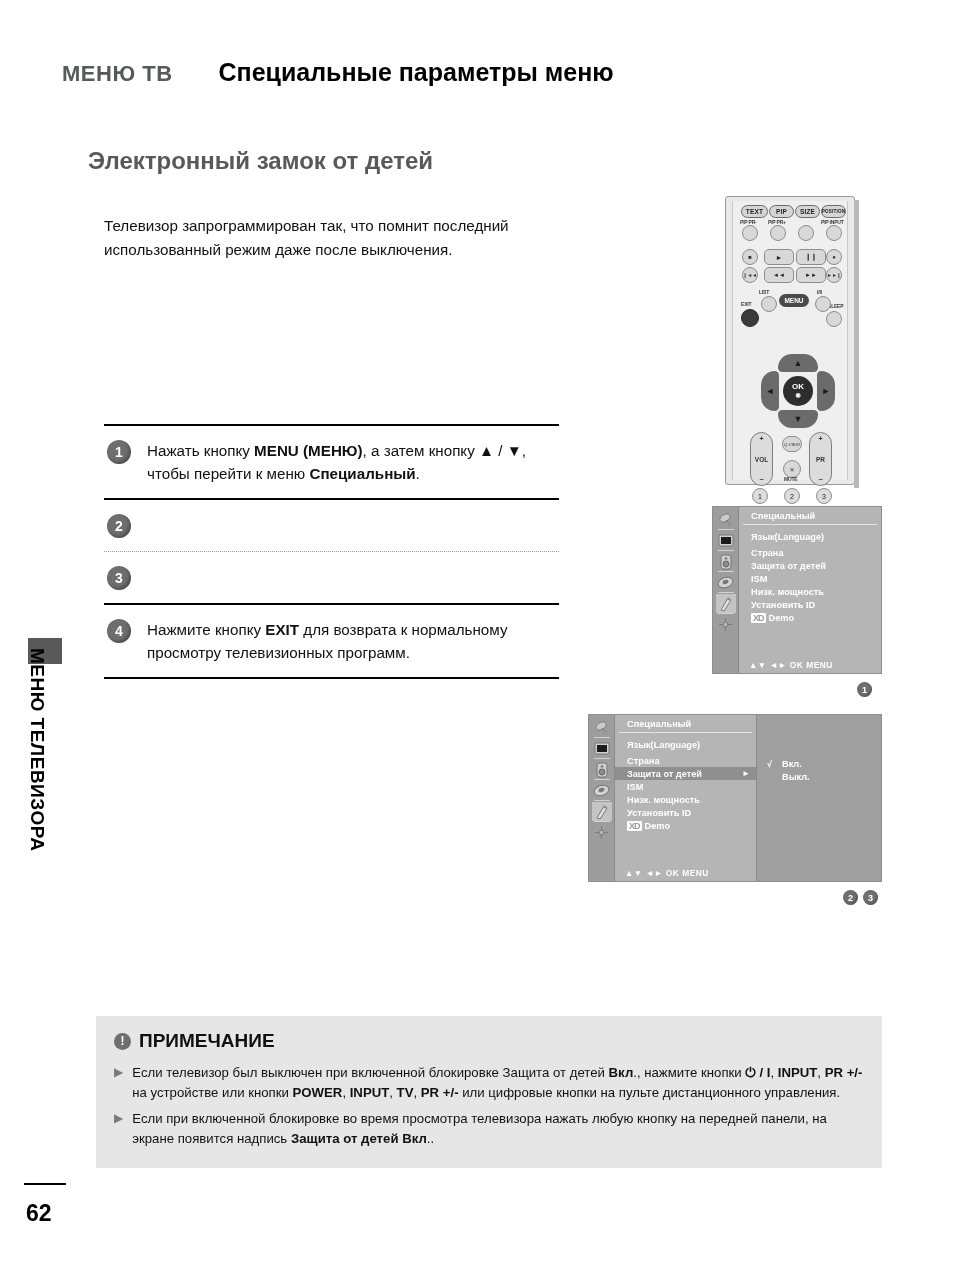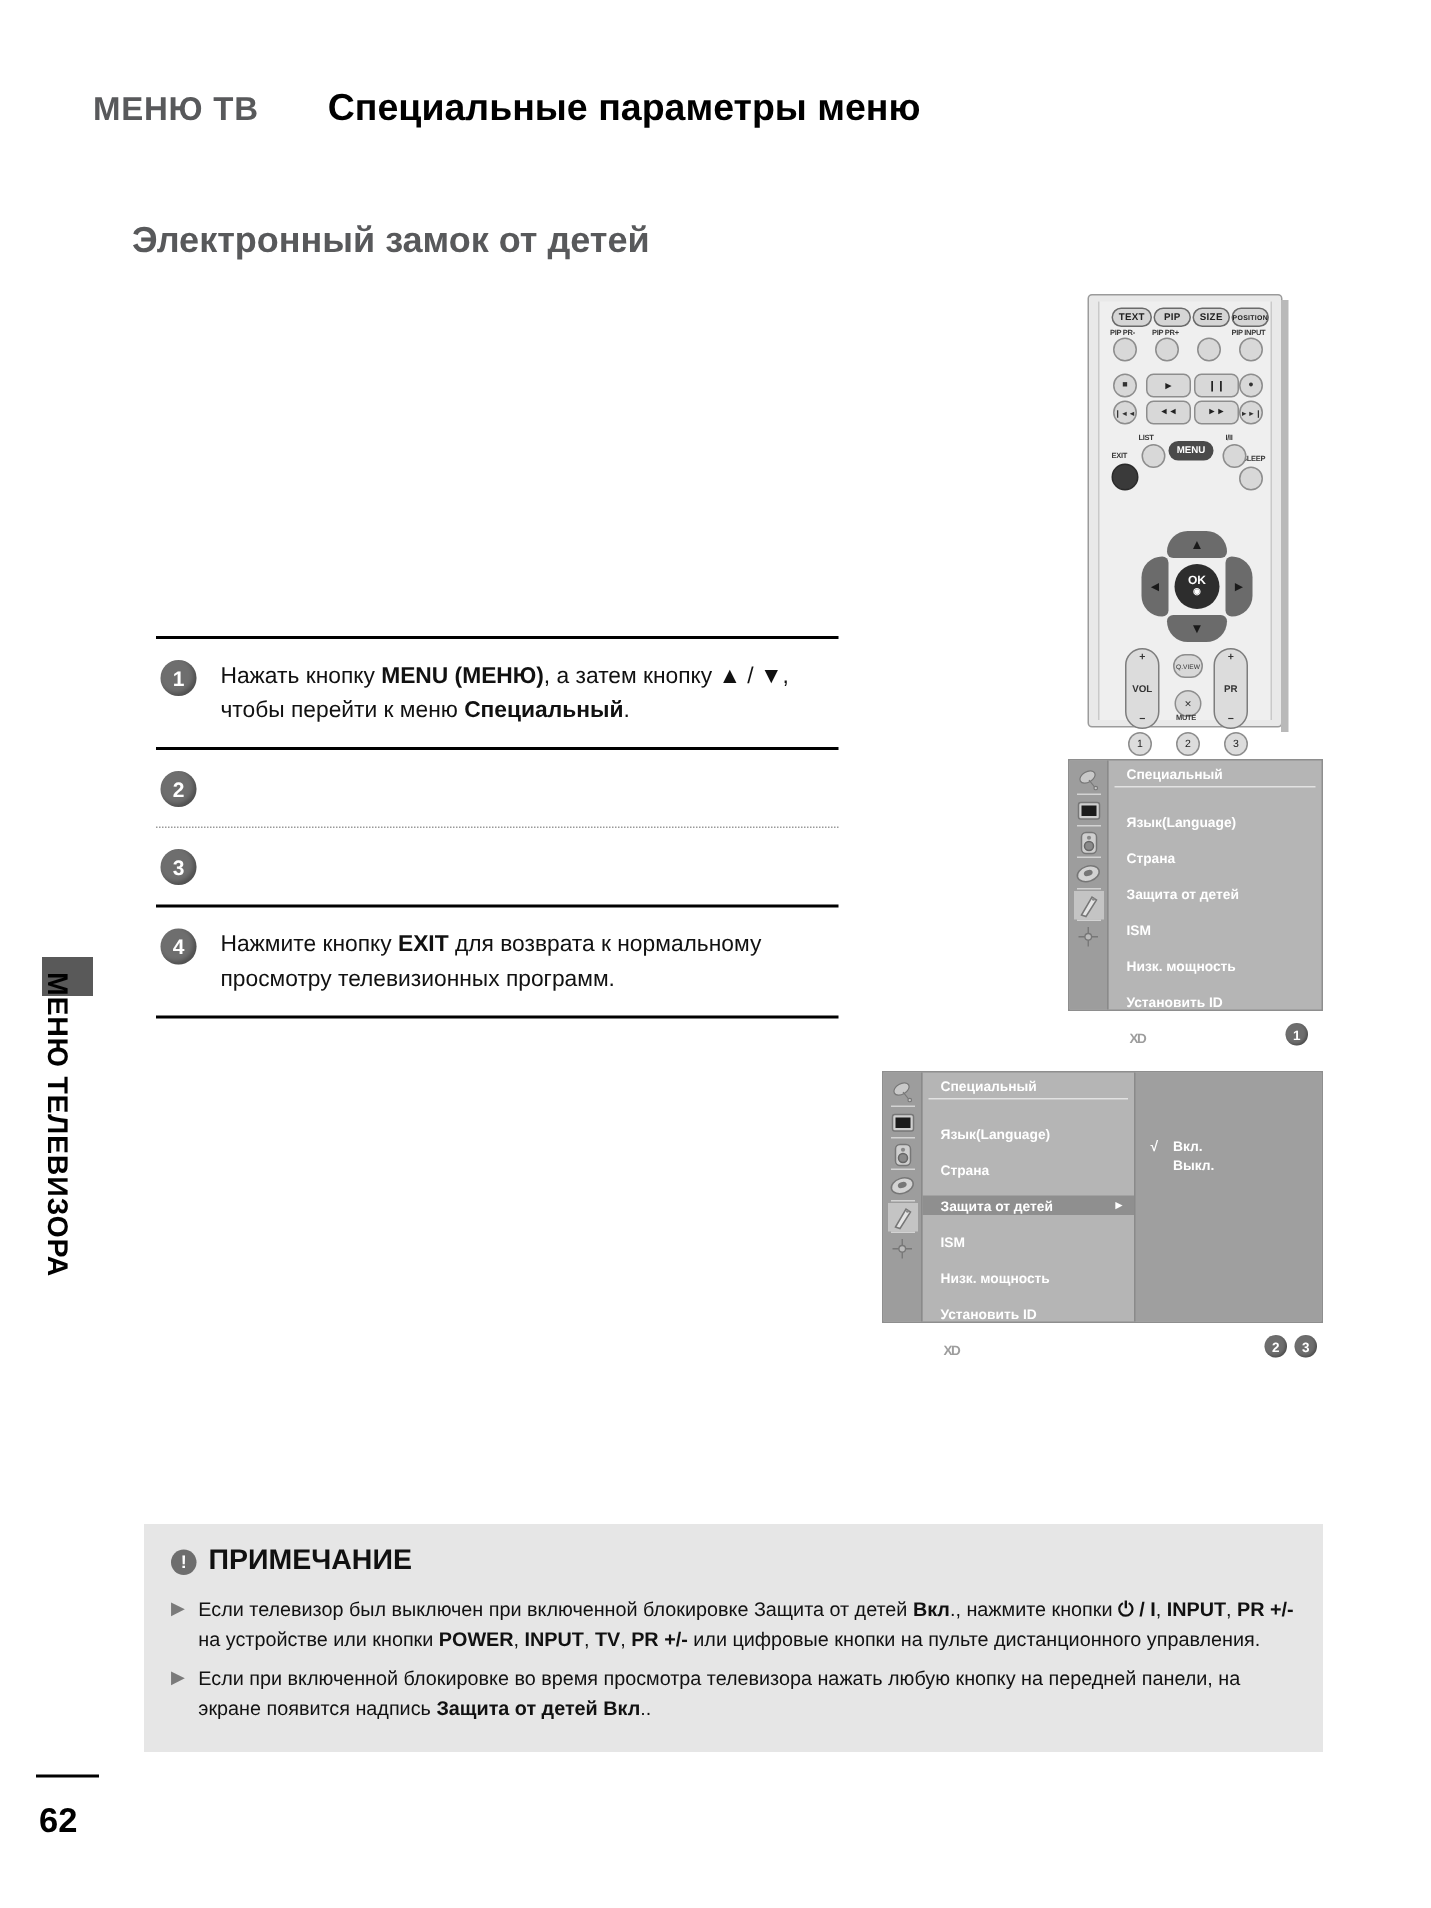--- a/index.html
+++ b/index.html
@@ -336,21 +336,20 @@
     padding: 5px 0 0 0;
     flex: 1;
   }
   .osd-item {
     padding: 1.5px 6px 1.5px 12px;
     font-weight: bold;
     color: #ffffff;
     display: flex;
     align-items: center;
     justify-content: space-between;
-    margin-top: 11px;
   }
   .osd-item.first { margin-bottom: 3px; }
   .osd-item.hl {
     background: #8f8f8f;
     color: #ffffff;
   }
   .osd-footer {
     padding: 2px 0 3px 10px;
     font-size: 8.4px;
     font-weight: bold;
@@ -471,20 +470,21 @@
   <div class="header-main">МЕНЮ ТВ</div>
   <div class="header-sub">Специальные параметры меню</div>
 </div>
 
 <div class="section-title">Электронный замок от детей</div>
 
 <div class="rail-tab"></div>
 <div class="rail-text">МЕНЮ ТЕЛЕВИЗОРА</div>
 
 <div class="intro">
+  <p>Телевизор запрограммирован так, что помнит последний использованный режим даже после выключения.</p>
 </div>
 
 <div class="steps">
   <div class="rule-solid"></div>
 
   <div class="step">
     <div class="step-num">1</div>
     <div class="step-text"><span>Нажать кнопку </span><b>MENU (МЕНЮ)</b><span>, а затем кнопку ▲ / ▼, чтобы перейти к меню </span><b>Специальный</b><span>.</span></div>
   </div>
 

